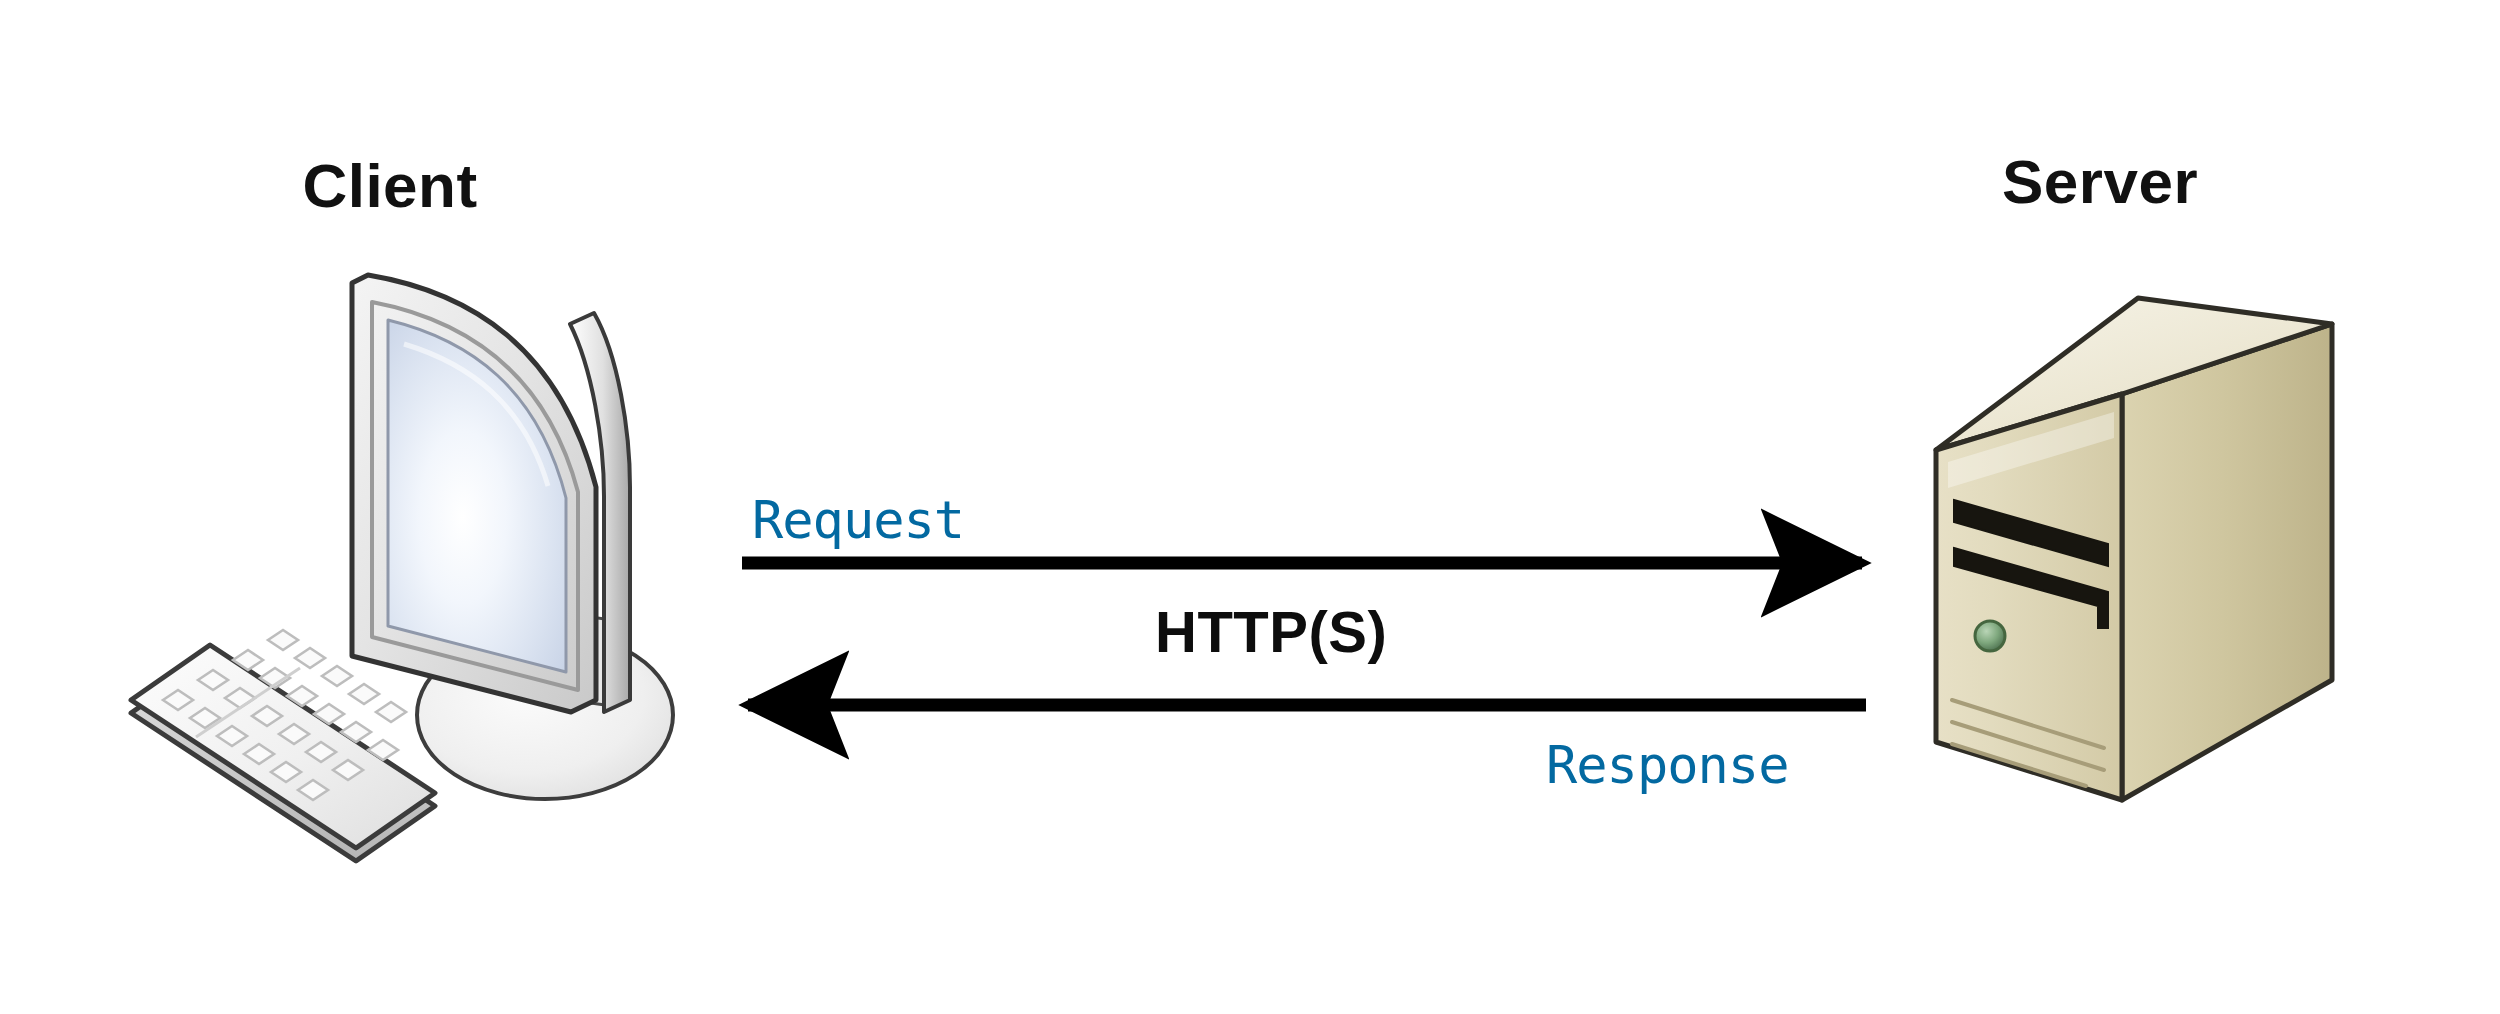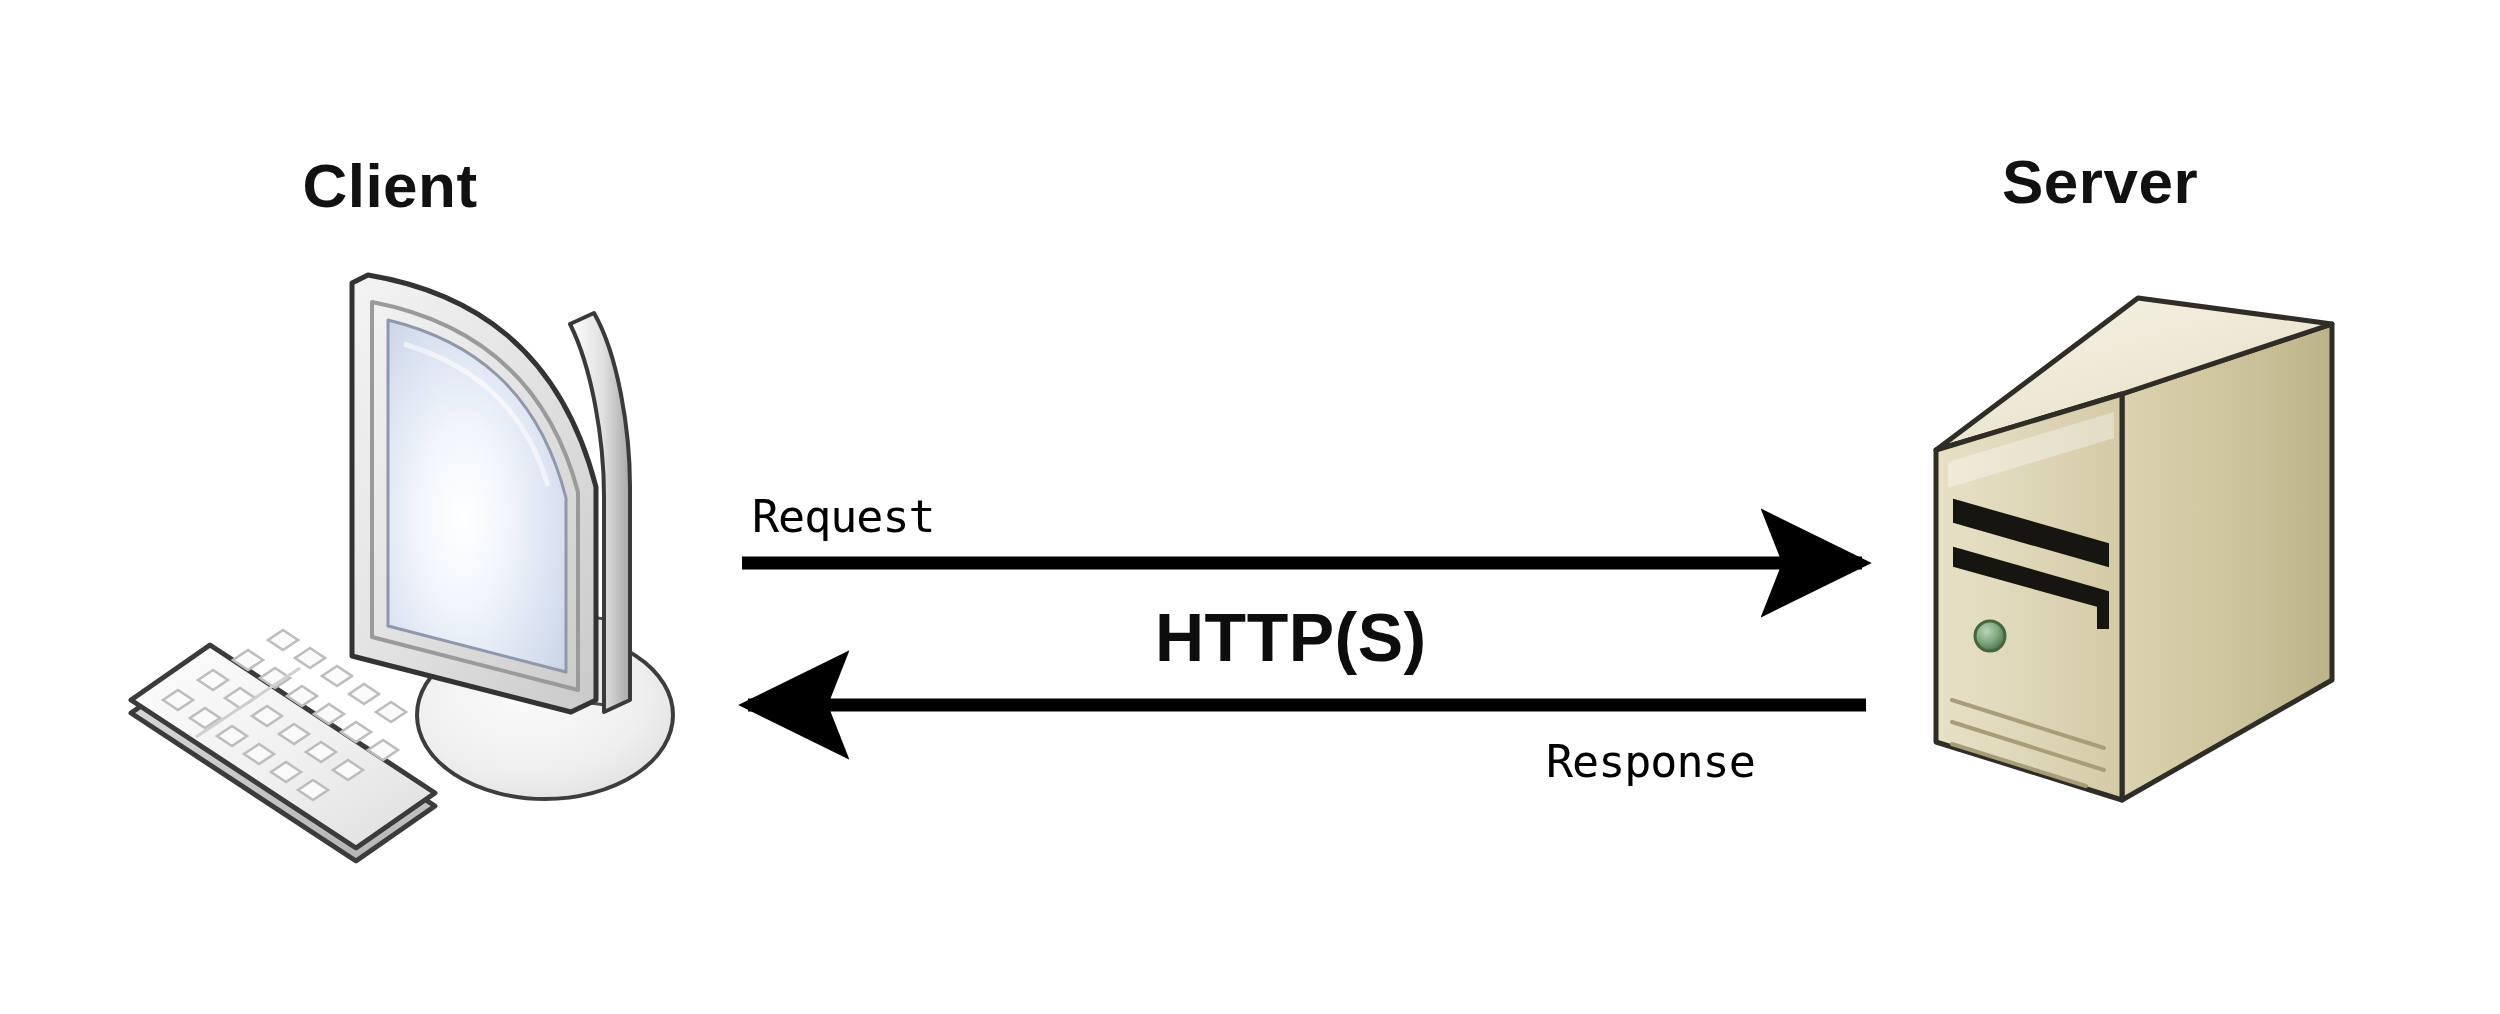--- a/index.html
+++ b/index.html
@@ -27,35 +27,35 @@
     letter-spacing: 0.5px;
     white-space: nowrap;
     text-align: center;
   }
   #client-title { left: 220px; top: 150px; width: 340px; }
   #server-title { left: 1930px; top: 146px; width: 340px; }
 
   .edge-label {
     position: absolute;
     font-family: "DejaVu Sans Mono", "Liberation Mono", monospace;
-    font-size: 45px;
-    color: #000000;
+    font-size: 52px;
+    color: #0369a1;
     white-space: nowrap;
     letter-spacing: -1px;
   }
   #request-label  { left: 752px;  top: 490px; }
   #response-label { left: 1546px; top: 735px; }
 
   #protocol-label {
     position: absolute;
     left: 1155px;
     top: 598px;
     font-family: "Liberation Sans", sans-serif;
     font-weight: bold;
-    font-size: 68px;
+    font-size: 58px;
     color: #0d0d0d;
     white-space: nowrap;
     letter-spacing: 0.5px;
   }
 
   svg.art {
     position: absolute;
     left: 0;
     top: 0;
     width: 2500px;

